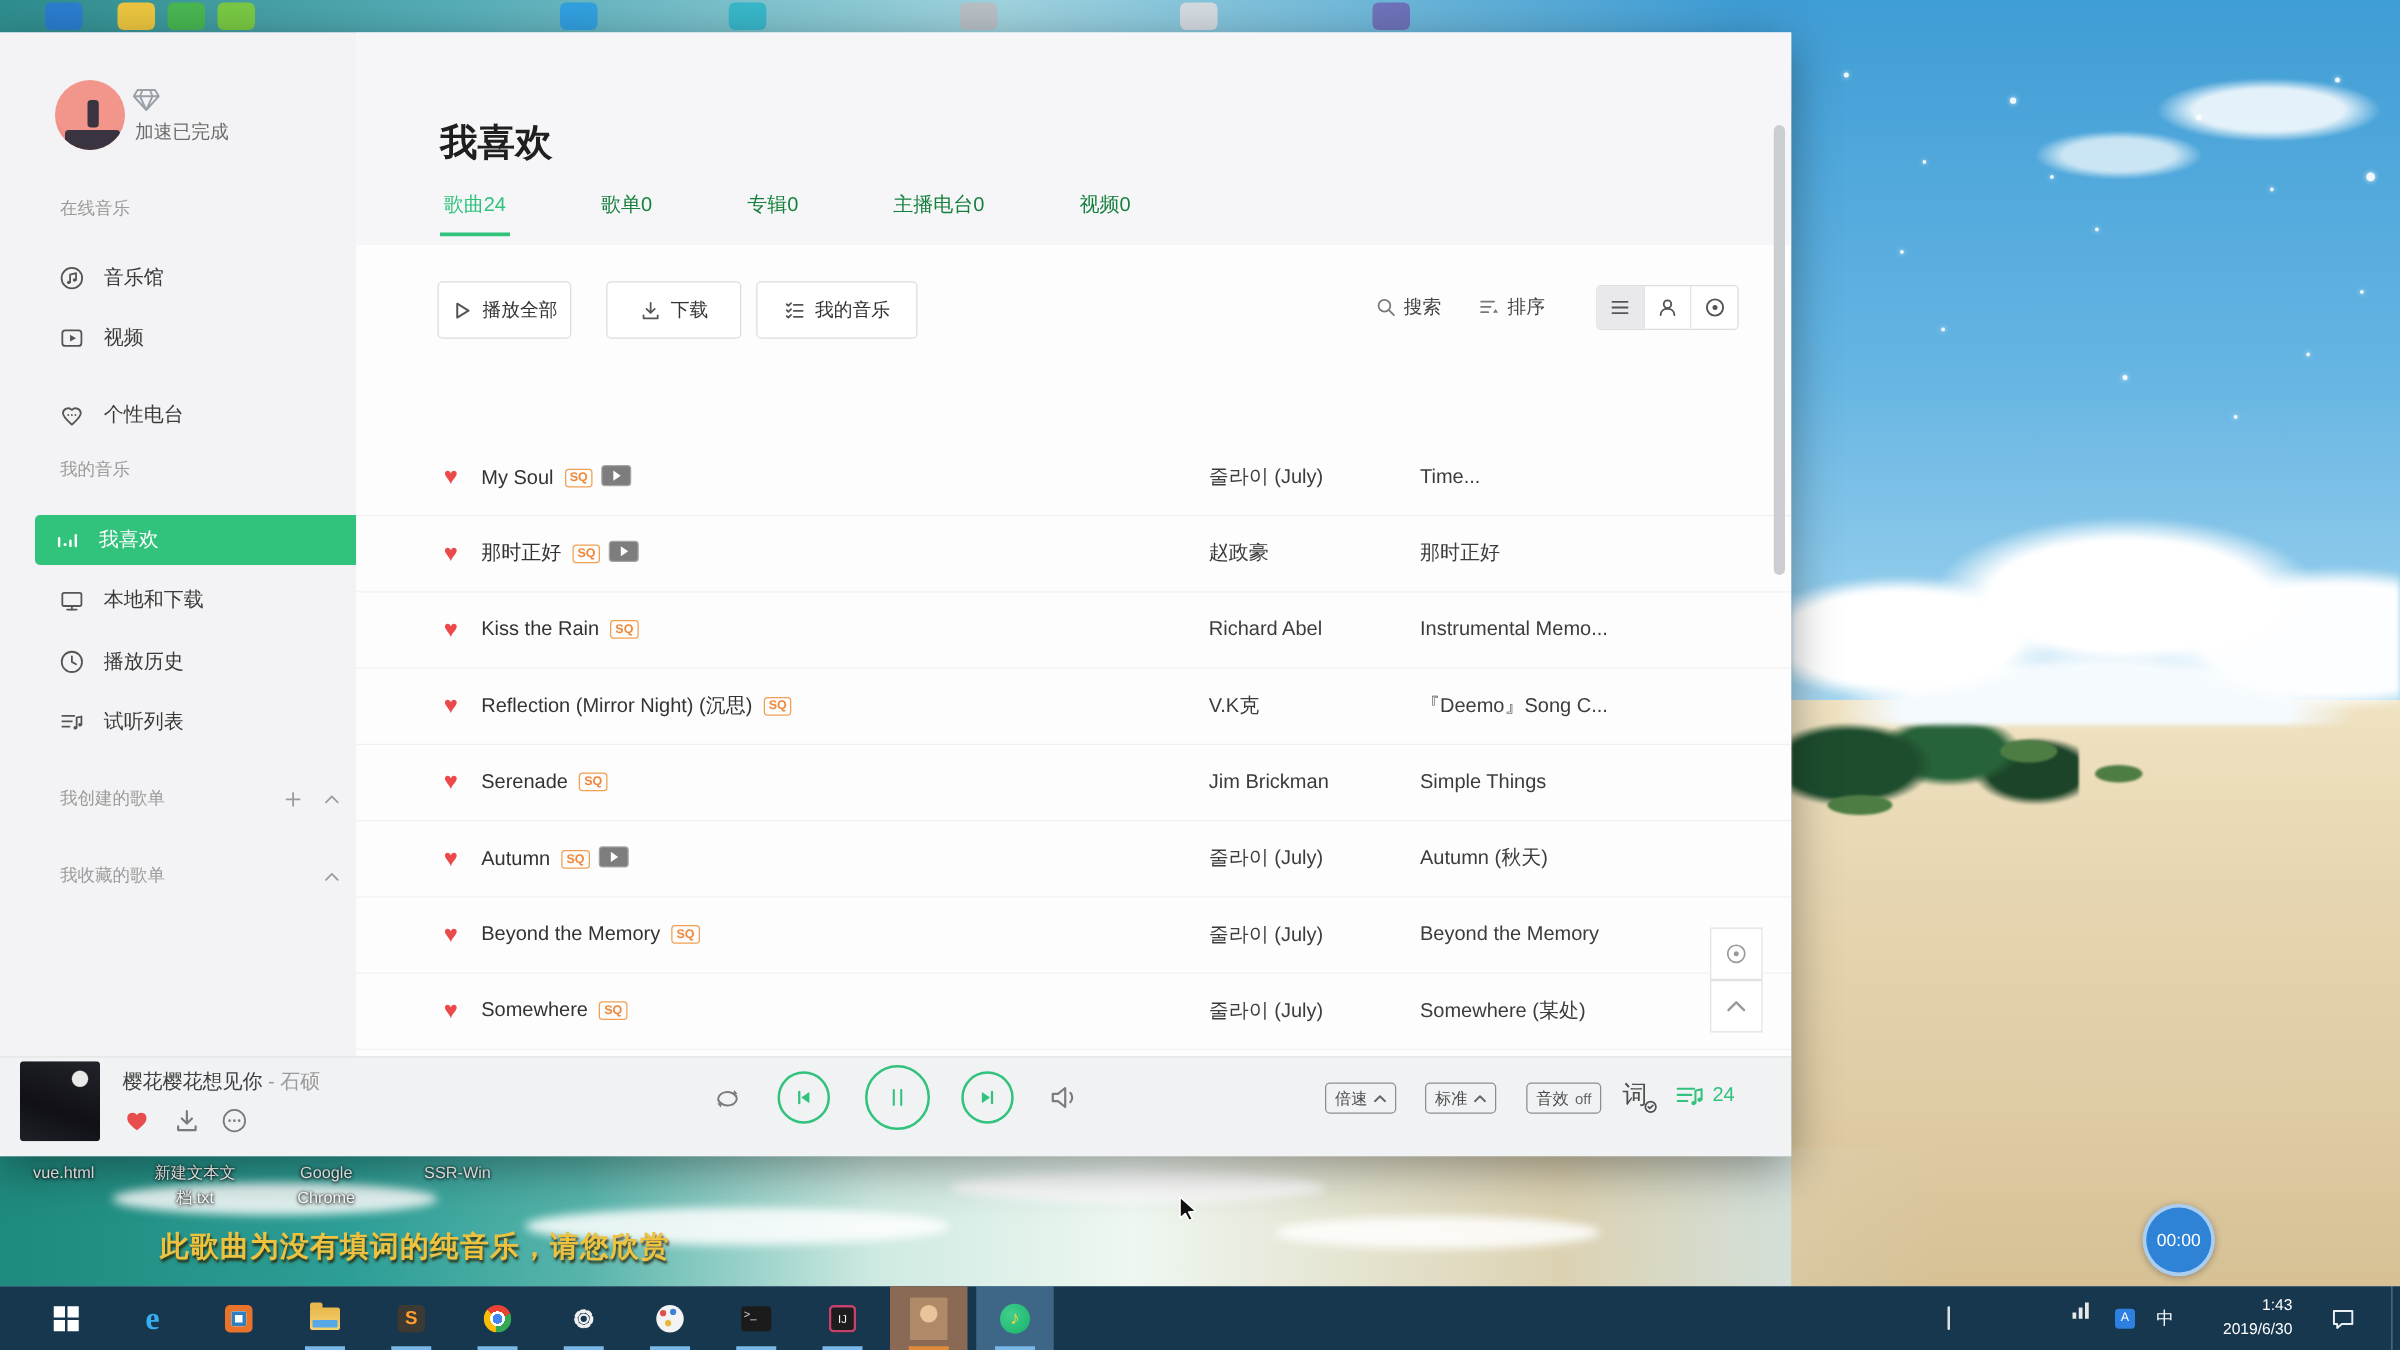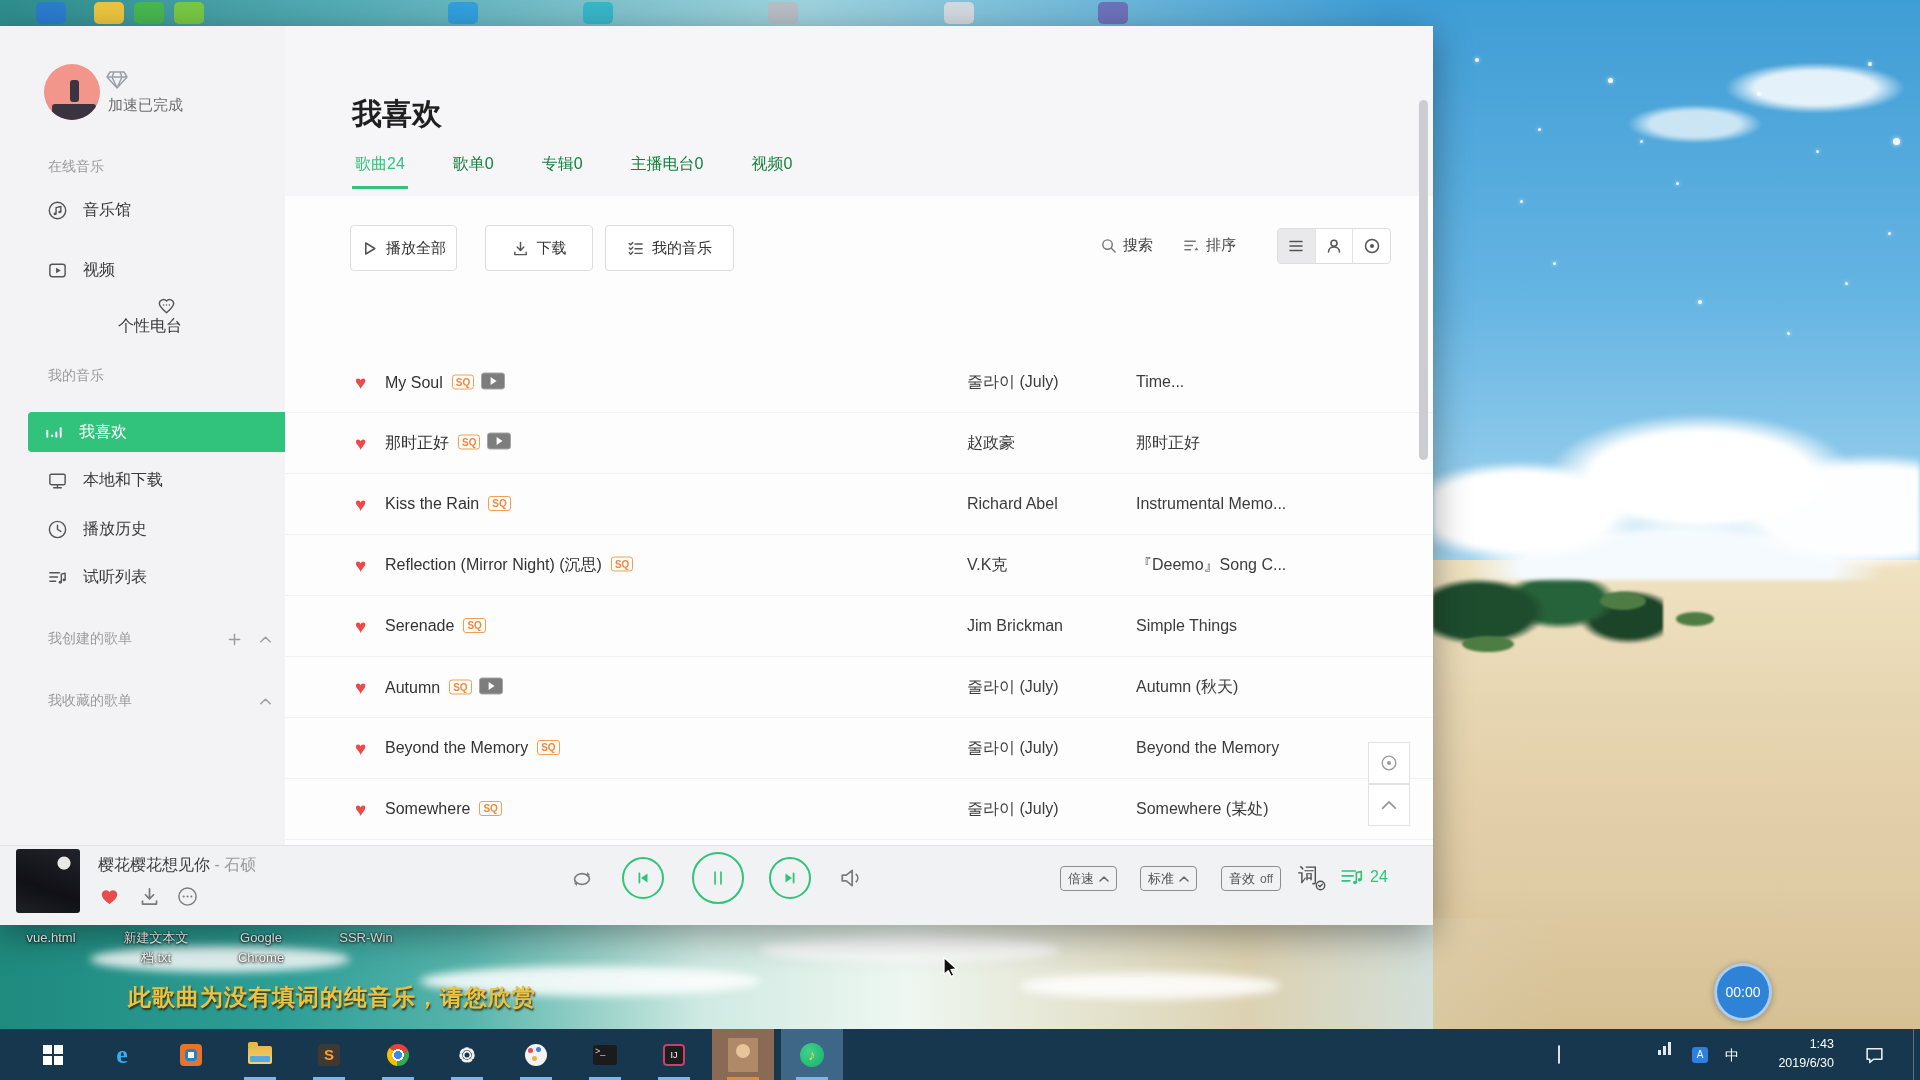--- a/index.html
+++ b/index.html
@@ -76,21 +76,21 @@
   .side-item.active{left:28px;width:257px;background:#31c27c;border-radius:4px 0 0 4px;color:#fff}
   .side-item.active .icn{margin-left:15px;color:#fff}
   .side-item.active .lbl{color:#fff}
   .side-group{position:absolute;left:48px;width:225px;display:flex;align-items:center;color:#9b9b9b;font-size:14px}
   .side-group .gico{width:15px;height:15px;color:#9b9b9b;margin-left:auto;cursor:pointer}
   .side-group .gico + .gico{margin-left:16px}
 
   #content{position:absolute;left:285px;top:0;width:1148px;height:819px;background:#fdfdfe}
   #content-head{position:absolute;left:0;top:0;width:100%;height:170px;background:#f6f6f8}
   #page-title{position:absolute;left:67px;top:68px;font-size:30px;font-weight:bold;color:#1f1f1f}
-  #tabs{position:absolute;left:70px;top:128px;display:flex;gap:48px}
+  #tabs{position:absolute;left:70px;top:128px;display:flex;gap:76px}
   .tab{position:relative;font-size:16px;color:#15803d;padding-bottom:14px;cursor:pointer}
   .tab.active{color:#31c27c}
   .tab.active::after{content:"";position:absolute;left:50%;transform:translateX(-50%);bottom:0;width:56px;height:3px;background:#31c27c}
   .tbtn{position:absolute;top:199px;height:46px;background:#fff;border:1px solid #dcdcdc;border-radius:4px;
     display:flex;align-items:center;justify-content:center;gap:8px;font-size:15px;color:#333;cursor:pointer;box-sizing:border-box}
   .tbtn .icn{width:17px;height:17px;color:#555}
   .ttool{position:absolute;top:210px;display:flex;align-items:center;gap:6px;font-size:15px;color:#444;cursor:pointer}
   .ttool .icn{width:17px;height:17px;color:#777}
   #seg{position:absolute;left:992px;top:202px;width:114px;height:36px;border:1px solid #ddd;border-radius:4px;
     display:flex;background:#fff;box-sizing:border-box}
@@ -333,41 +333,41 @@
     <aside id="sidebar">
       <div id="avatar"></div>
       <span id="vip-ico">
           <svg viewBox="0 0 22 20">
             <path d="M4 2 h14 l3 5 -10 11 L1 7 z M1 7 h20 M8 2 l-2 5 5 11 M14 2 l2 5 -5 11"></path>
           </svg>
         </span>
       <div id="vip-text">加速已完成</div>
       <div id="side-sections">
           <div class="side-label" style="top: 132px;">在线音乐</div>
-          <div class="side-item" style="top: 164px;">
+          <div class="side-item" style="top: 176px;">
             <span class="icn">
               <svg viewBox="0 0 22 22">
                 <circle cx="11" cy="11" r="8.6"></circle>
                 <path d="M9.5 14.6 V8 l5-1.2 V12.6"></path>
                 <circle cx="8.3" cy="14.6" r="1.4" class="f"></circle>
                 <circle cx="13.2" cy="12.6" r="1.4" class="f"></circle>
               </svg>
             </span>
             <span class="lbl">音乐馆</span>
           </div>
           <div class="side-item" style="top: 224.5px;">
             <span class="icn">
               <svg viewBox="0 0 22 22">
                 <rect x="3" y="4.5" width="16" height="13" rx="2.5"></rect>
                 <path d="M9.5 8.2 l5 2.8 -5 2.8 z" class="f"></path>
               </svg>
             </span>
             <span class="lbl">视频</span>
           </div>
-          <div class="side-item" style="top: 269px; flex-direction: column;">
+          <div class="side-item" style="top: 286px;">
             <span class="icn">
               <svg viewBox="0 0 22 22">
                 <path d="M11 18.5 C7 15 3.5 12.2 3.5 8.9 A4.3 4.3 0 0 1 11 6.3 A4.3 4.3 0 0 1 18.5 8.9 C18.5 12.2 15 15 11 18.5 z"></path>
                 <circle cx="8" cy="10.5" r="0.8" class="f"></circle>
                 <circle cx="11" cy="10.5" r="0.8" class="f"></circle>
                 <circle cx="14" cy="10.5" r="0.8" class="f"></circle>
               </svg>
             </span>
             <span class="lbl">个性电台</span>
           </div>

